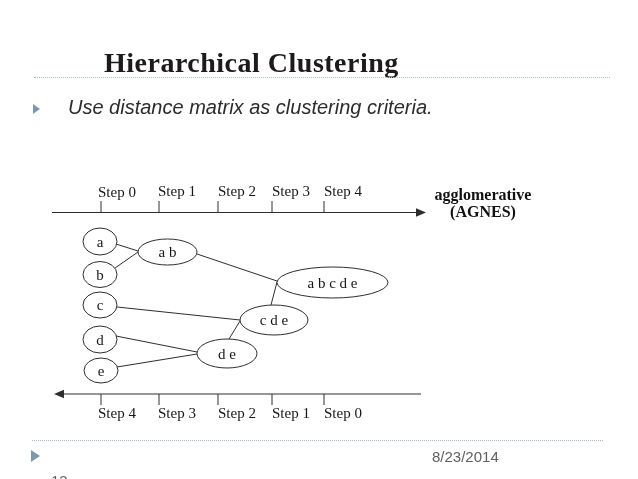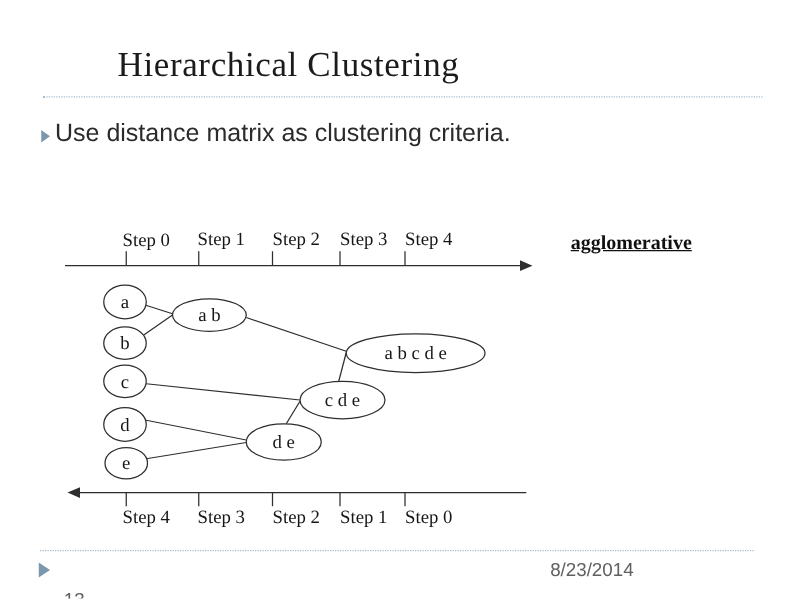--- a/index.html
+++ b/index.html
@@ -7,62 +7,62 @@
     --divider:#a9bcca;
     --ink:#1f1f1f;
     --muted:#606060;
   }
   html,body{margin:0;padding:0;background:#ffffff;}
   .slide{
     position:relative;width:638px;height:479px;background:#ffffff;overflow:hidden;
     font-family:"Liberation Sans",sans-serif;
   }
   .title{
-    position:absolute;left:88px;top:30px;margin:6px;
+    position:absolute;left:88px;top:30px;margin:16px;
     font-family:"Liberation Serif","DejaVu Serif",serif;
-    font-weight:400;font-size:28px;line-height:34px;color:#1b1b1b;
+    font-weight:700;font-size:28px;line-height:34px;color:#1b1b1b;
     letter-spacing:0.5px;white-space:nowrap;
   }
   .divider{
     position:absolute;height:0;border-top:1.5px dotted var(--divider);
   }
   .divider.top{left:34px;top:77px;width:576px;}
   .divider.bottom{left:32px;top:440px;width:571px;}
   .tri{
     position:absolute;width:0;height:0;
     border-top:5px solid transparent;border-bottom:5px solid transparent;
     border-left:7px solid var(--accent);
   }
   .tri.bullet-tri{left:33px;top:104px;}
   .tri.footer-tri{left:31px;top:450px;border-top-width:6px;border-bottom-width:6px;border-left-width:9px;}
   .bullet-text{
-    position:absolute;left:44px;top:95px;
-    font-size:20px;line-height:24px;color:#2b2b2b;white-space:nowrap;
+    position:absolute;left:68px;top:95px;
+    font-size:20px;line-height:24px;color:#2b2b2b;white-space:nowrap;font-style:italic;
   }
   .diagram{position:absolute;left:0;top:0;width:638px;height:479px;}
   .diagram line,.diagram ellipse{stroke:#2e2e2e;stroke-width:1;}
   .diagram ellipse{fill:#ffffff;}
   .diagram polygon{fill:#2e2e2e;stroke:none;}
   .diagram text{
     font-family:"Liberation Serif","DejaVu Serif",serif;
     font-size:15px;fill:#161616;
   }
   .axis-caption{
     position:absolute;text-align:center;
     font-family:"Liberation Serif","DejaVu Serif",serif;
     font-weight:700;font-size:16px;line-height:17px;color:#111111;
   }
-  .axis-caption.agg{left:440px;top:186px;width:130px;text-decoration:underline;}
+  .axis-caption.agg{left:418px;top:186px;width:130px;}
   .axis-caption.div{left:402px;top:378px;width:130px;}
   .page-number{
     position:absolute;left:51px;top:472px;
     font-size:15px;color:var(--muted);
   }
   .footer-date{
-    position:absolute;left:422px;top:448px;width:103px;text-align:center;
+    position:absolute;left:432px;top:448px;width:103px;text-align:left;
     font-size:15px;color:var(--muted);
   }
 </style>
 </head>
 <body>
 
 <div class="slide">
 
   <h1 class="title">Hierarchical Clustering</h1>
   <div class="divider top"></div>
@@ -133,20 +133,21 @@
       <text x="101" y="375.5">e</text>
       <text x="167.5" y="257">a b</text>
       <text x="227" y="358.5">d e</text>
       <text x="274" y="325">c d e</text>
       <text x="332.5" y="287.5">a b c d e</text>
     </g>
   </svg>
 
   <div class="axis-caption agg">
     <div>agglomerative</div>
+    <div>(AGNES)</div>
   </div>
 
   <div class="axis-caption div">
   </div>
 
   <div class="divider bottom"></div>
   <span class="tri footer-tri"></span>
   <span class="page-number">13</span>
   <span class="footer-date">8/23/2014</span>
 

